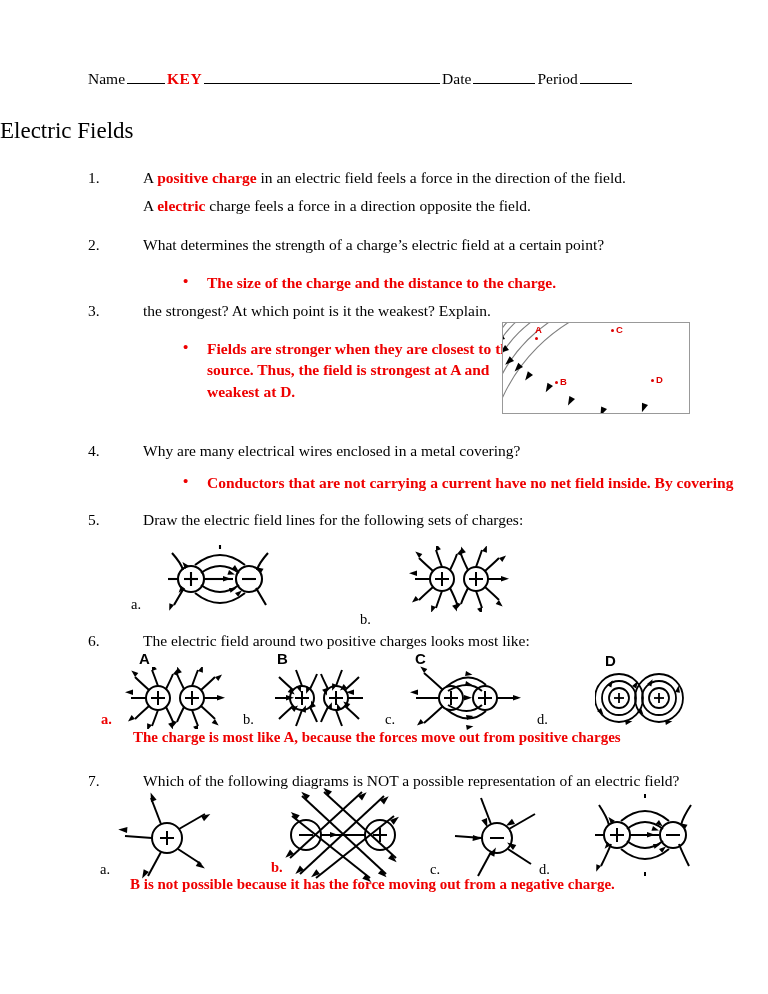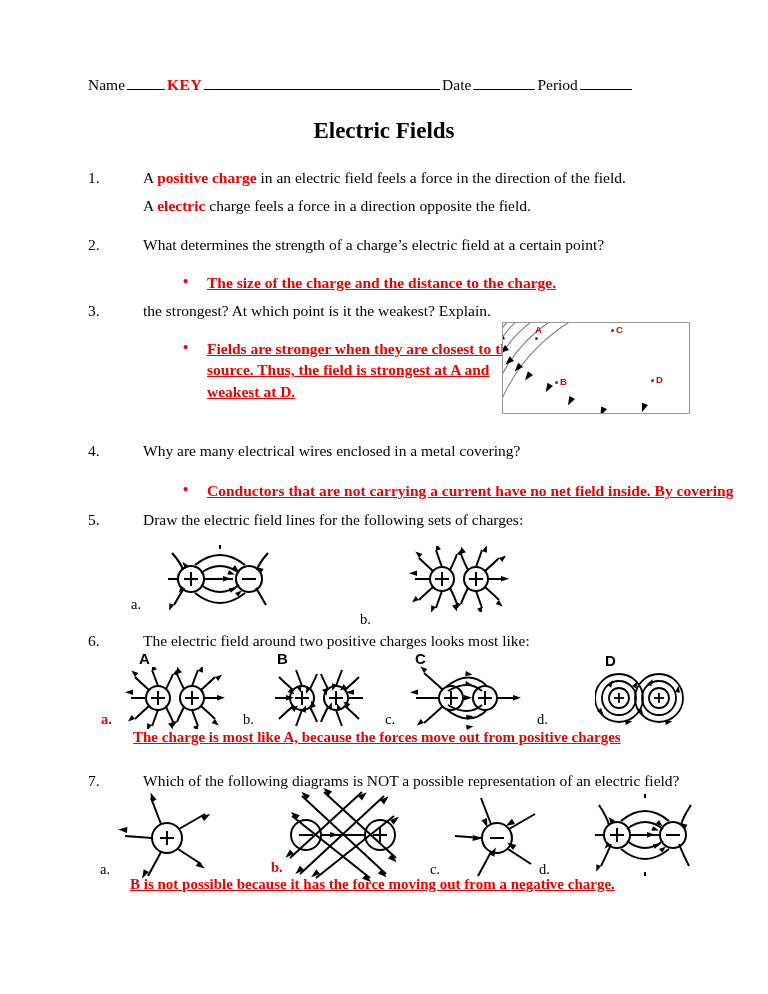--- a/index.html
+++ b/index.html
@@ -15,21 +15,21 @@
     overflow: hidden;
   }
   .page {
     position: absolute;
     left: 0; top: 0;
     width: 768px; height: 994px;
   }
   
   .header-row {
     position: absolute;
-    left: 88px; top: 76px;
+    left: 88px; top: 70px;
     width: 590px;
     font-size: 15.5px;
     white-space: nowrap;
   }
   .hdr-label { }
   .rule {
     display: inline-block;
     border-bottom: 1px solid #000;
     vertical-align: baseline;
     height: 13px;
@@ -43,23 +43,22 @@
     color: #ee0000;
     font-weight: bold;
     letter-spacing: .5px;
   }
 
   
   .doc-title {
     position: absolute;
     left: 0; top: 118px;
     width: 768px;
-    text-align: center;
     font-size: 23px;
-    font-weight: bold;
+    font-weight: normal;
   }
 
   
   .q {
     position: absolute;
     font-size: 15.5px;
     line-height: 1.42;
   }
   .q-num {
     position: absolute;
@@ -74,21 +73,20 @@
     font-weight: bold;
   }
 
   .bullet {
     position: relative;
     color: #ee0000;
     font-weight: bold;
     margin-left: 40px;
     padding-left: 24px;
     line-height: 1.38;
-    text-decoration: underline;
   }
   .bullet::before {
     content: "\2022";
     position: absolute;
     left: 0; top: -1px;
     font-size: 15px;
   }
 
   
   .fieldbox {
@@ -131,21 +129,20 @@
   }
   .sub-letter.sel {
     color: #ee0000;
     font-weight: bold;
   }
   .answer-line {
     position: absolute;
     color: #ee0000;
     font-weight: bold;
     font-size: 15px;
-    text-decoration: underline;
   }
 </style>
 </head>
 <body>
 
 <div class="page">
 
   <div class="header-row">
     <span class="hdr-label">Name</span><span class="rule r1"></span><span class="key-text">KEY</span><span class="rule r2"></span><span class="hdr-label">Date</span><span class="rule r3"></span><span class="hdr-label">Period</span><span class="rule r4"></span>
   </div>
@@ -216,21 +213,21 @@
     <span class="pt-label" style="left:113px; top:2px;">C</span>
 
     <span class="pt-dot" style="left:148px; top:56px;"></span>
     <span class="pt-label" style="left:153px; top:52px;">D</span>
   </div>
 
   <div class="q" style="left:88px; top:440px; width:620px;">
     <span class="q-num">4.</span>
     <div class="q-body">
       <div>Why are many electrical wires enclosed in a metal covering?</div>
-      <div class="bullet" style="margin-top:18px; width:540px;">
+      <div class="bullet" style="margin-top:10px; width:540px;">
         <span>Conductors that are not carrying a current have no net field inside. By covering</span><br>
       </div>
     </div>
   </div>
 
   <div class="q" style="left:88px; top:509px; width:620px;">
     <span class="q-num">5.</span>
     <div class="q-body">
       <div>Draw the electric field lines for the following sets of charges:</div>
     </div>

